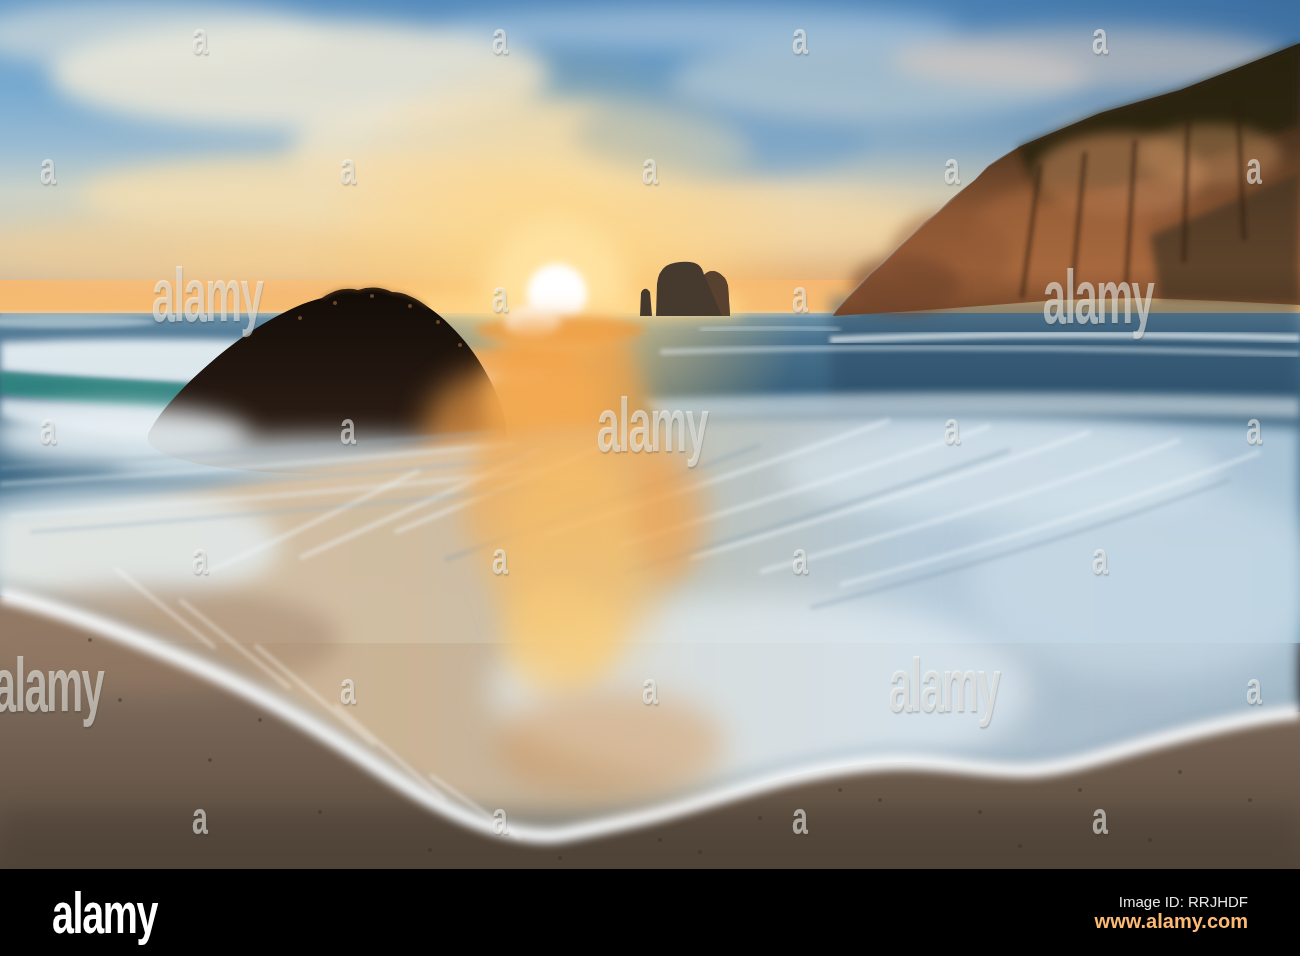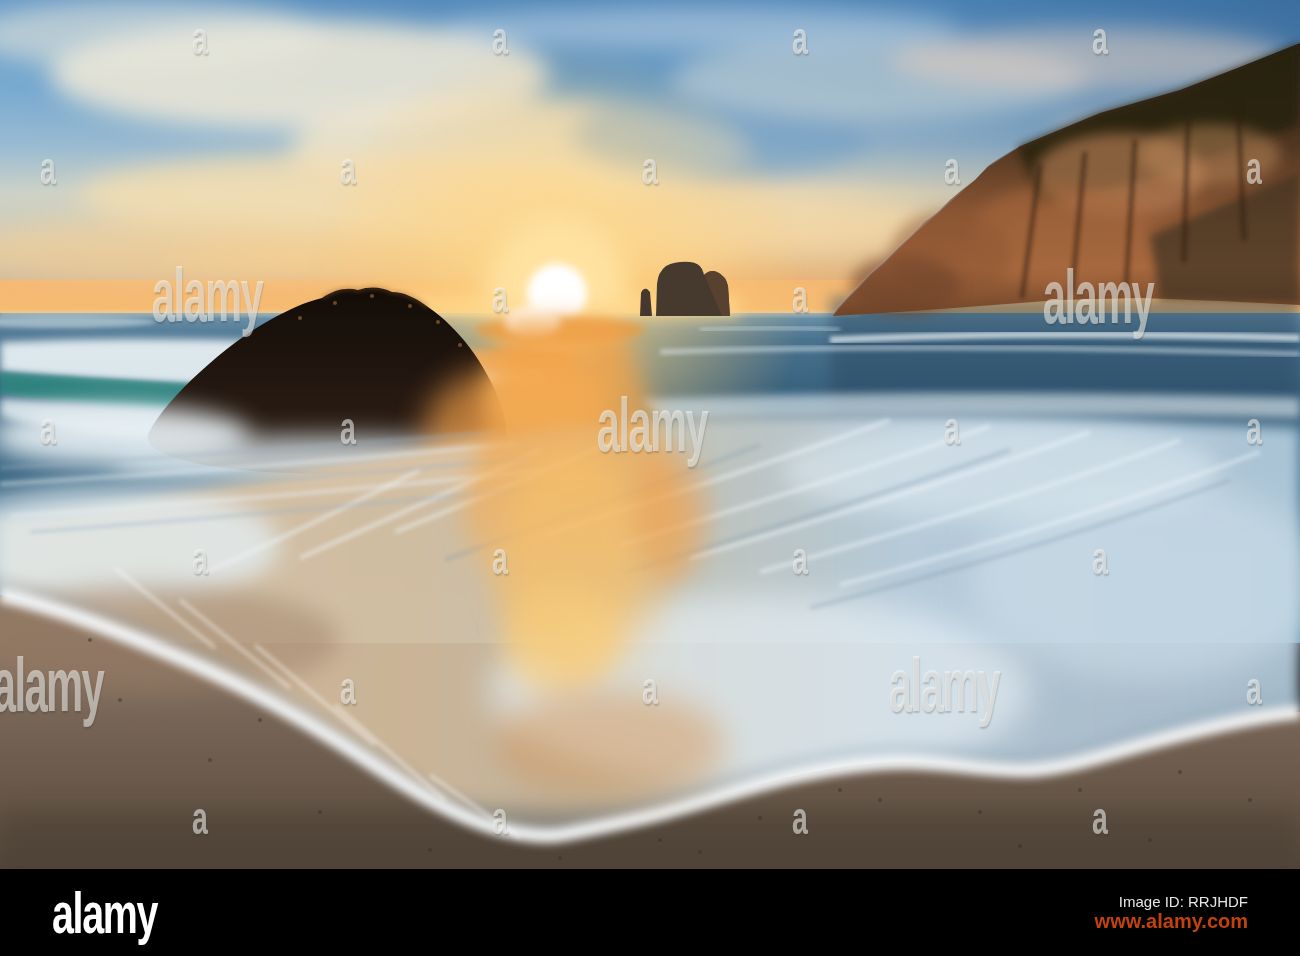--- a/index.html
+++ b/index.html
@@ -15,21 +15,21 @@
   .wm-big{font-size:76px;letter-spacing:-3px;transform:translate(-50%,-54%) scaleX(.55);}
   .wm-small{font-size:46px;transform:translate(-50%,-54%) scaleX(.62);}
   
   .footer{position:absolute;left:0;top:869px;width:1300px;height:87px;
           background:var(--footer-bg,#000);display:flex;align-items:center;
           justify-content:space-between;padding:0 52px;box-sizing:border-box;}
   .footer .logo{font-size:58px;font-weight:bold;color:#fff;letter-spacing:-2px;
                 transform:scaleX(.68);transform-origin:left center;}
   .footer .meta{text-align:right;color:#fff;}
   .footer .meta .id{font-size:15px;color:#e6e6e6;}
-  .footer .meta .url{font-size:20px;font-weight:bold;color:#c2410c;}
+  .footer .meta .url{font-size:20px;font-weight:bold;color:#fdba74;}
 </style>
 </head>
 <body>
 
 <div class="stage" style="--footer-bg: #000000; --wm-color: rgba(248,248,243,0.55);">
   <div class="photo">
     <svg width="1300" height="869" viewBox="0 0 1300 869" xmlns="http://www.w3.org/2000/svg">
       <defs>
         <linearGradient id="skyG" x1="0" y1="0" x2="0" y2="1">
           <stop offset="0" stop-color="#4f86b8"></stop>

